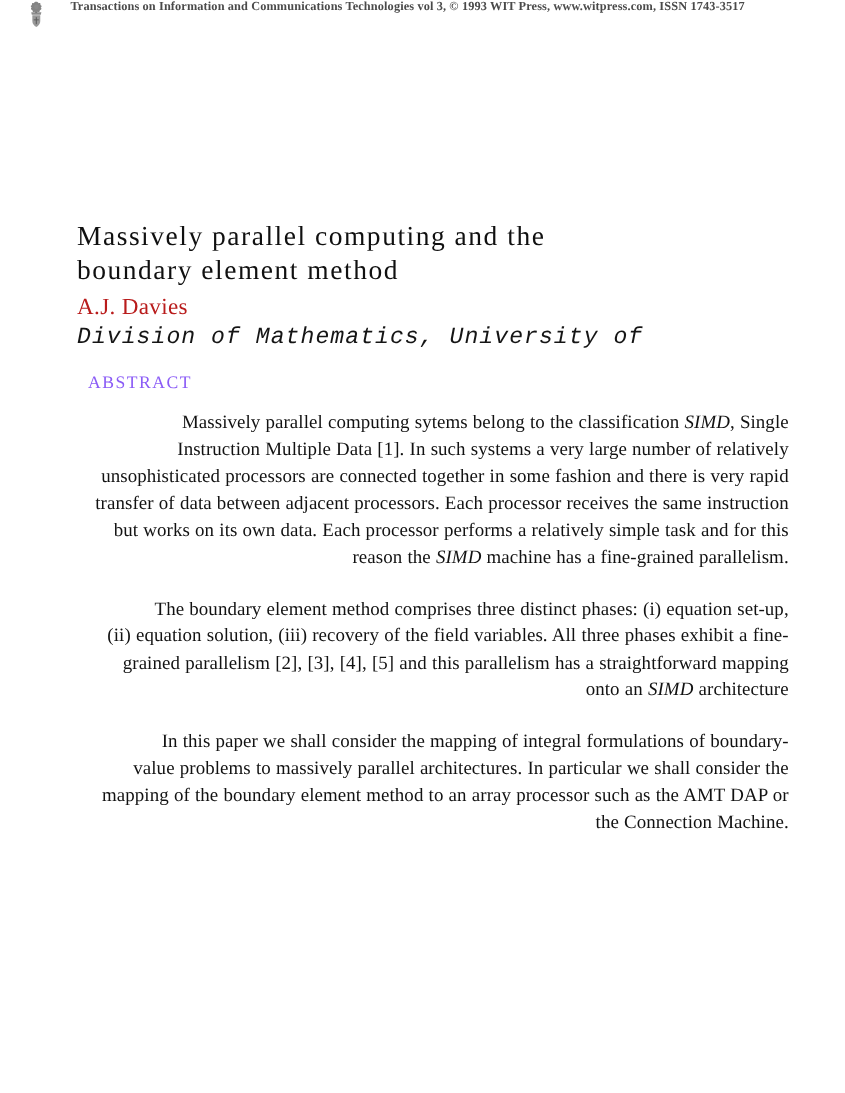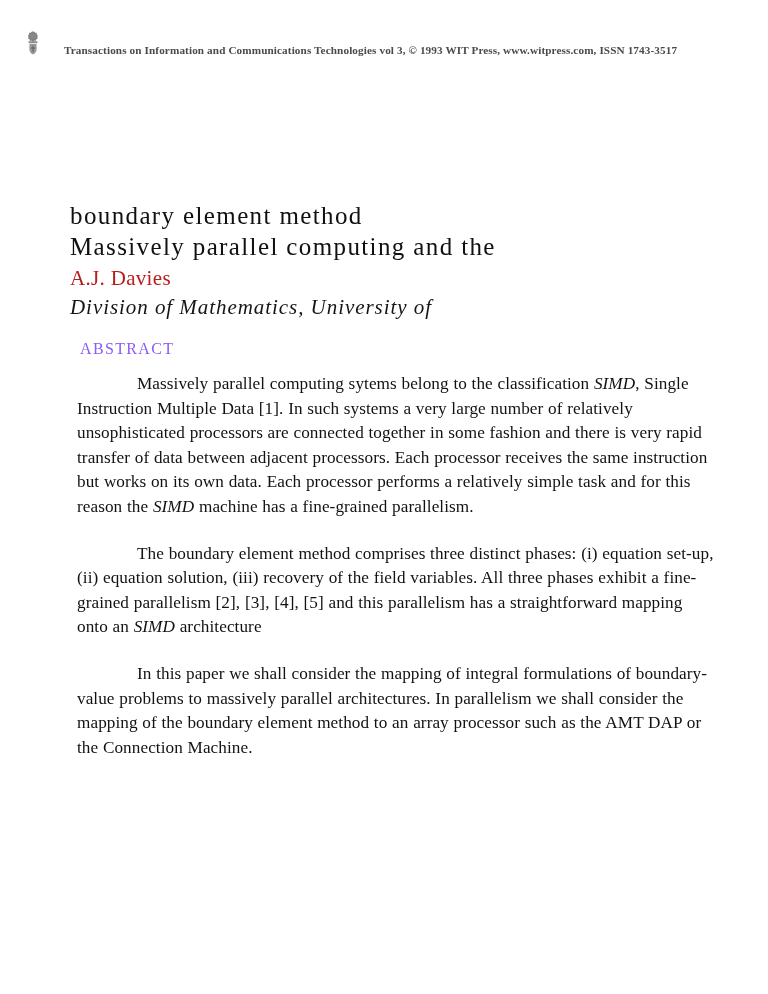--- a/index.html
+++ b/index.html
@@ -17,22 +17,21 @@
   }
 
   
   .page-header {
     position: absolute;
     top: 0;
     left: 0;
     width: 628px;
     height: 36px;
     display: flex;
-    align-items: flex-end;
-    margin-top: 20px;
+    align-items: flex-start;
   }
   .publisher-logo {
     width: 26px;
     height: 26px;
     margin-left: 20px;
     flex: 0 0 auto;
     display: block;
   }
   .header-text {
     margin-left: 18px;
@@ -75,20 +74,21 @@
   }
 
   .affiliation {
     margin: 1px 0 0 0;
     font-size: 21px;
     font-style: italic;
     font-weight: 400;
     line-height: 29px;
     letter-spacing: 0.045em;
     color: #151515;
+    font-family: Liberation Mono, monospace;
   }
   .affiliation .aff-line {
     display: block;
   }
 
   .abstract-heading {
     margin: 18px 0 0 10px;
     font-size: 16px;
     font-weight: 400;
     letter-spacing: 0.085em;
@@ -98,21 +98,21 @@
   .abstract-body {
     margin-top: 14px;
     margin-left: 7px;
     width: 640px;
   }
 
   .para {
     margin: 0 0 22px 0;
     font-size: 17.2px;
     line-height: 24.6px;
-    text-align: left;
+    text-align: right;
     text-indent: 60px;
     letter-spacing: 0.004em;
     color: #121212;
     word-spacing: 0.02em;
   }
   .para:last-child {
     margin-bottom: 0;
   }
   .para em {
     font-style: italic;
@@ -132,31 +132,31 @@
       <rect x="12.5" y="15.6" width="1" height="6.4" fill="#5e5e5e"></rect>
       <rect x="10.7" y="17.6" width="4.6" height="0.9" fill="#5e5e5e"></rect>
     </g>
   </svg>
   <div class="header-text">Transactions on Information and Communications Technologies vol 3,  © 1993 WIT Press, www.witpress.com, ISSN 1743-3517</div>
 </div>
 
 <div class="article">
 
   <h1 class="paper-title">
+    <span class="title-line">Massively  parallel  computing  and  the</span>
     <span class="title-line">boundary  element  method</span>
-    <span class="title-line">Massively  parallel  computing  and  the</span>
   </h1>
 
   <div class="author">A.J. Davies</div>
 
   <div class="affiliation">
     <span class="aff-line">Division  of  Mathematics,  University  of</span>
   </div>
 
   <div class="abstract-heading">ABSTRACT</div>
 
   <div class="abstract-body">
     <p class="para">Massively parallel computing sytems belong to the classification <em>SIMD</em>, Single Instruction Multiple Data [1].  In such systems a very large number of relatively unsophisticated processors are connected together in some fashion and there is very rapid transfer of data between adjacent processors.  Each processor receives the same instruction but works on its own data.  Each processor performs a relatively simple task and for this reason the <em>SIMD</em> machine has a fine-grained parallelism.</p>
     <p class="para">The boundary element method comprises three distinct phases:  (i) equation set-up,  (ii) equation solution, (iii) recovery of the field variables.  All three phases exhibit a fine-grained parallelism [2], [3], [4], [5] and this parallelism has a straightforward mapping onto an <em>SIMD</em> architecture</p>
-    <p class="para">In this paper we shall consider the mapping of integral formulations of boundary-value problems to massively parallel architectures.  In parallelism we shall consider the mapping of the boundary element method to an array processor such as the AMT DAP or the Connection Machine.</p>
+    <p class="para">In this paper we shall consider the mapping of integral formulations of boundary-value problems to massively parallel architectures.  In particular we shall consider the mapping of the boundary element method to an array processor such as the AMT DAP or the Connection Machine.</p>
   </div>
 
 </div>
 
 </body></html>

